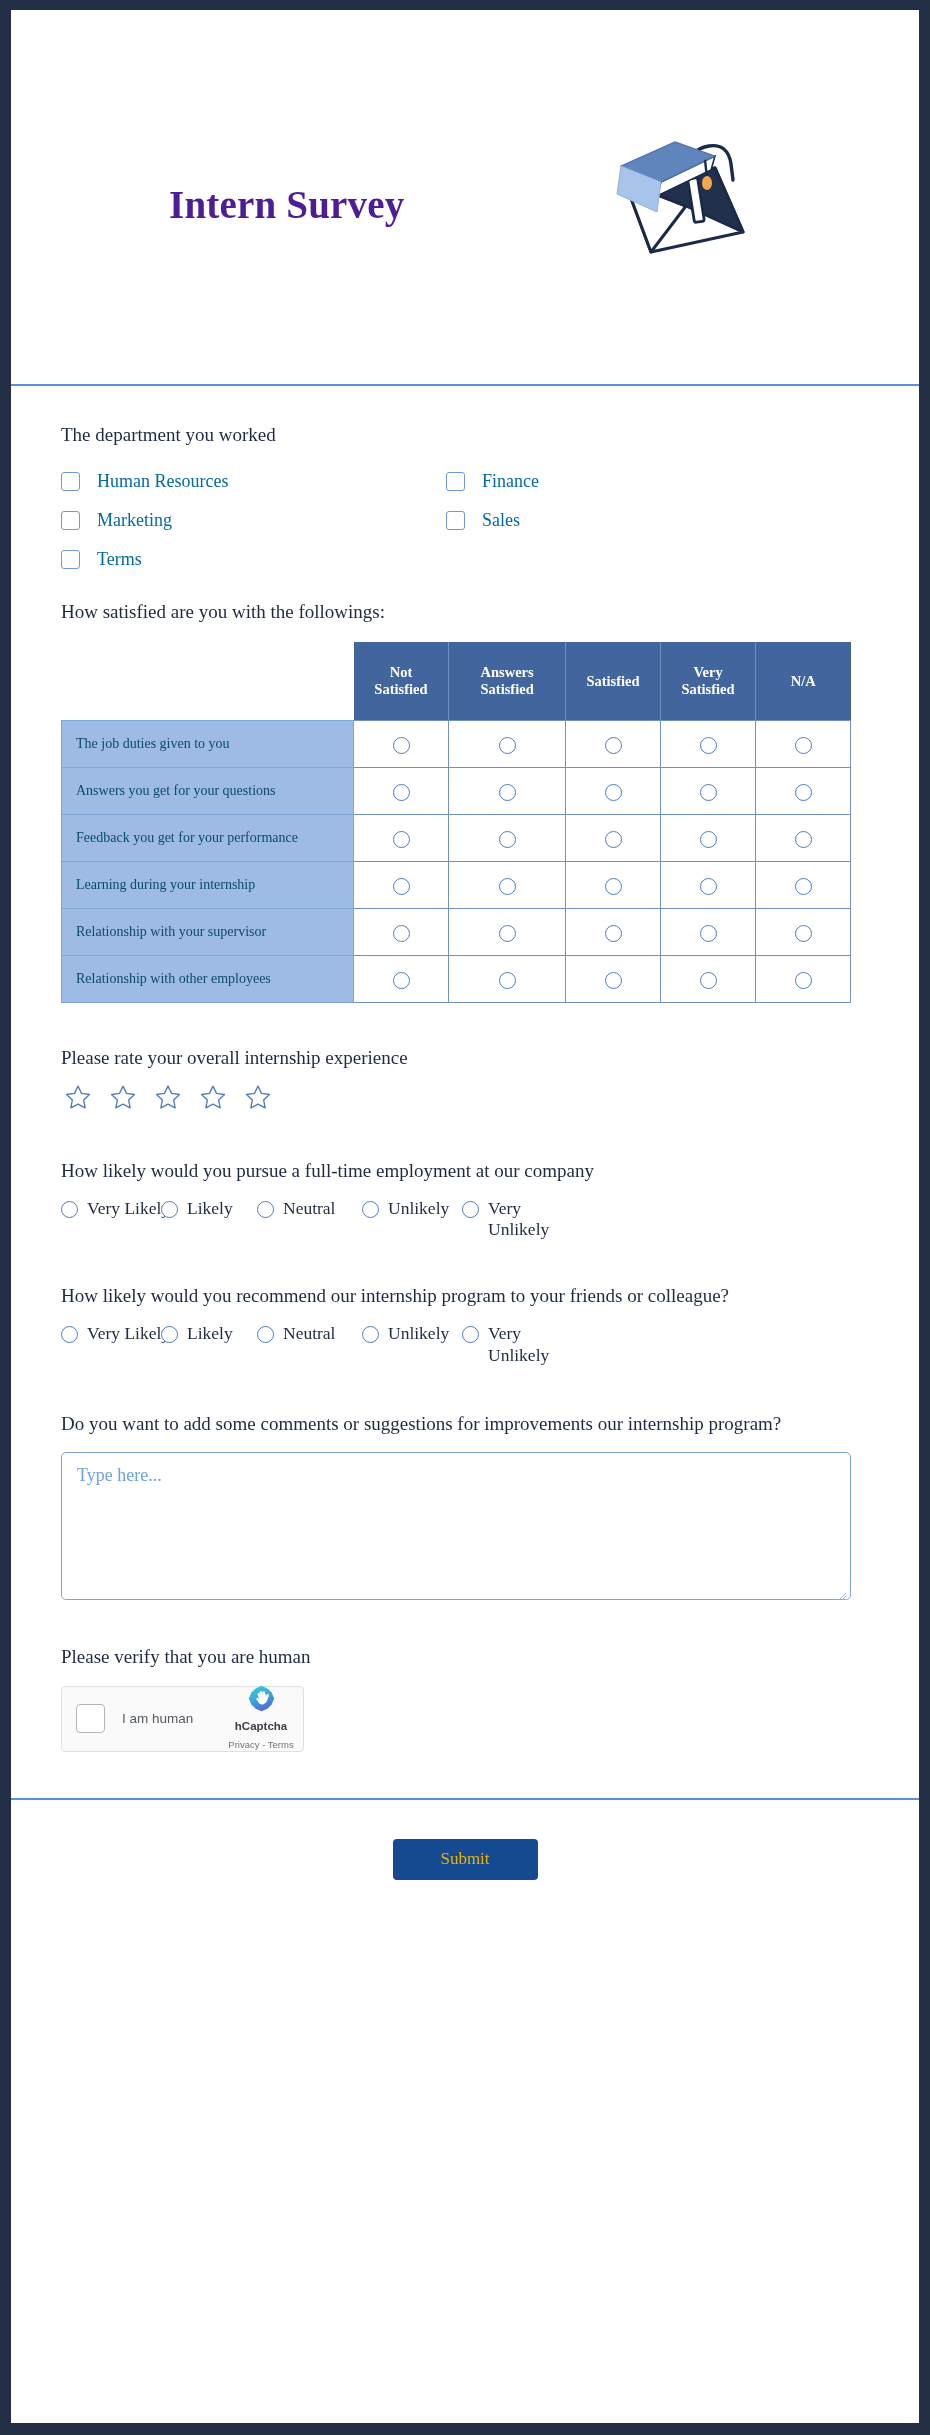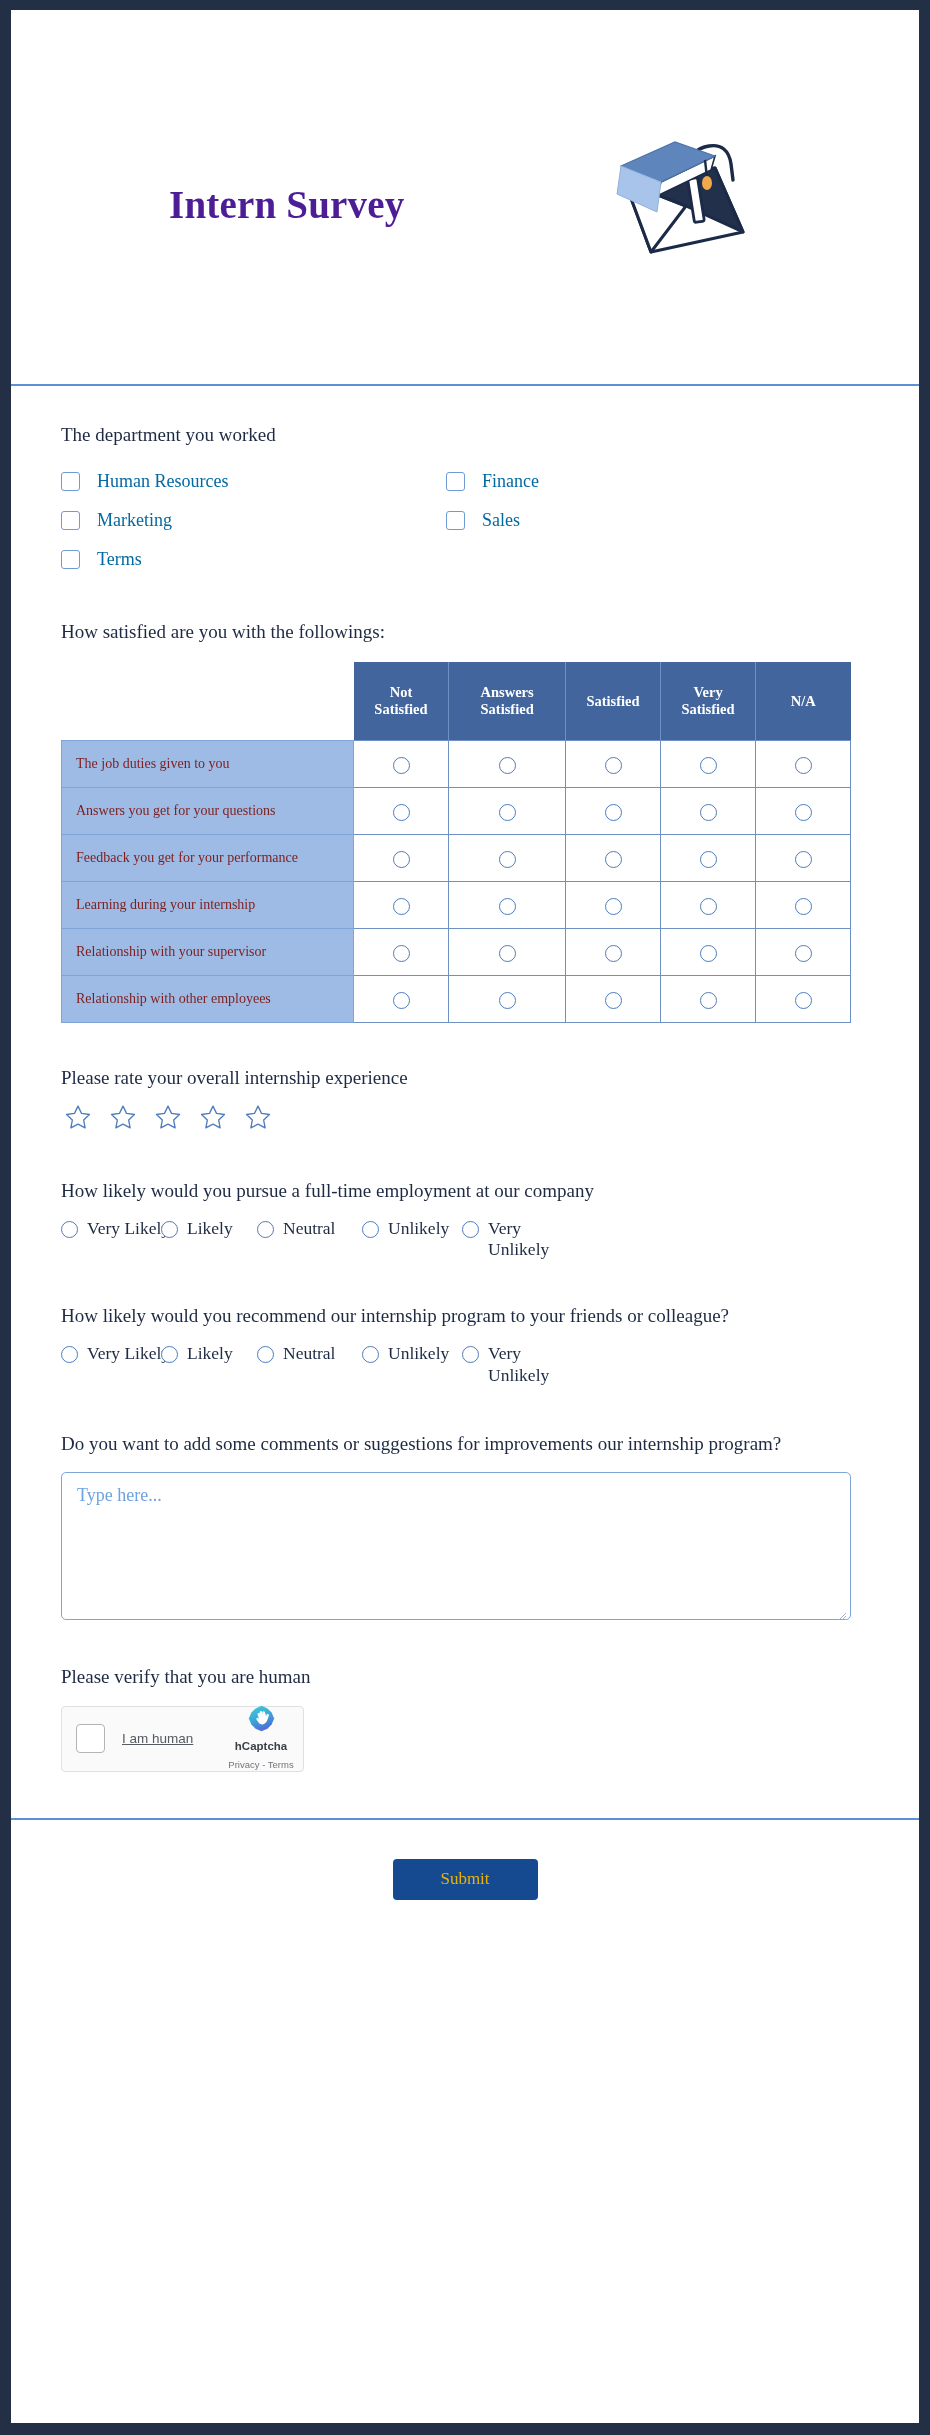--- a/index.html
+++ b/index.html
@@ -93,21 +93,21 @@
     box-sizing: border-box;
     flex: 0 0 auto;
   }
   .cb-text {
     margin-left: 17px;
     font-size: 18px;
     color: #0369a1;
   }
 
   
-  .matrix-block { margin-top: 40px; }
+  .matrix-block { margin-top: 20px; }
   .matrix-wrap { margin-top: 18px; }
   table.matrix {
     border-collapse: collapse;
     width: 790px;
     table-layout: fixed;
   }
   table.matrix col.c-label { width: 240px; }
   table.matrix col.c-opt   { width: 78px; }
   table.matrix col.c-opt-w { width: 96px; }
 
@@ -124,21 +124,21 @@
     padding: 12px 4px;
     height: 54px;
     vertical-align: middle;
     text-align: center;
     border-right: 1px solid #6f90c3;
   }
   table.matrix th.opt:last-child { border-right: none; }
 
   table.matrix td.rowlabel {
     background: #9dbbe4;
-    color: #7f1d1d;
+    color: #0c4a6e;
     font-size: 14px;
     line-height: 1.3;
     padding: 8px 12px 8px 14px;
     vertical-align: middle;
     border: 1px solid #7fa4d6;
     border-right: 1px solid #7fa4d6;
   }
   table.matrix td.cell {
     border: 1px solid #6f90c3;
     height: 44px;
@@ -252,21 +252,20 @@
     border-radius: 4px;
     background: #fff;
     margin-left: 14px;
     flex: 0 0 auto;
   }
   .cap-label {
     margin-left: 17px;
     font-size: 13.5px;
     color: #555a63;
     flex: 1 1 auto;
-    text-decoration: underline;
   }
   .cap-brand {
     width: 72px;
     text-align: center;
     padding-right: 6px;
     flex: 0 0 auto;
   }
   .cap-logo { display: block; margin: 0 auto; }
   .cap-name {
     font-size: 11.5px;

